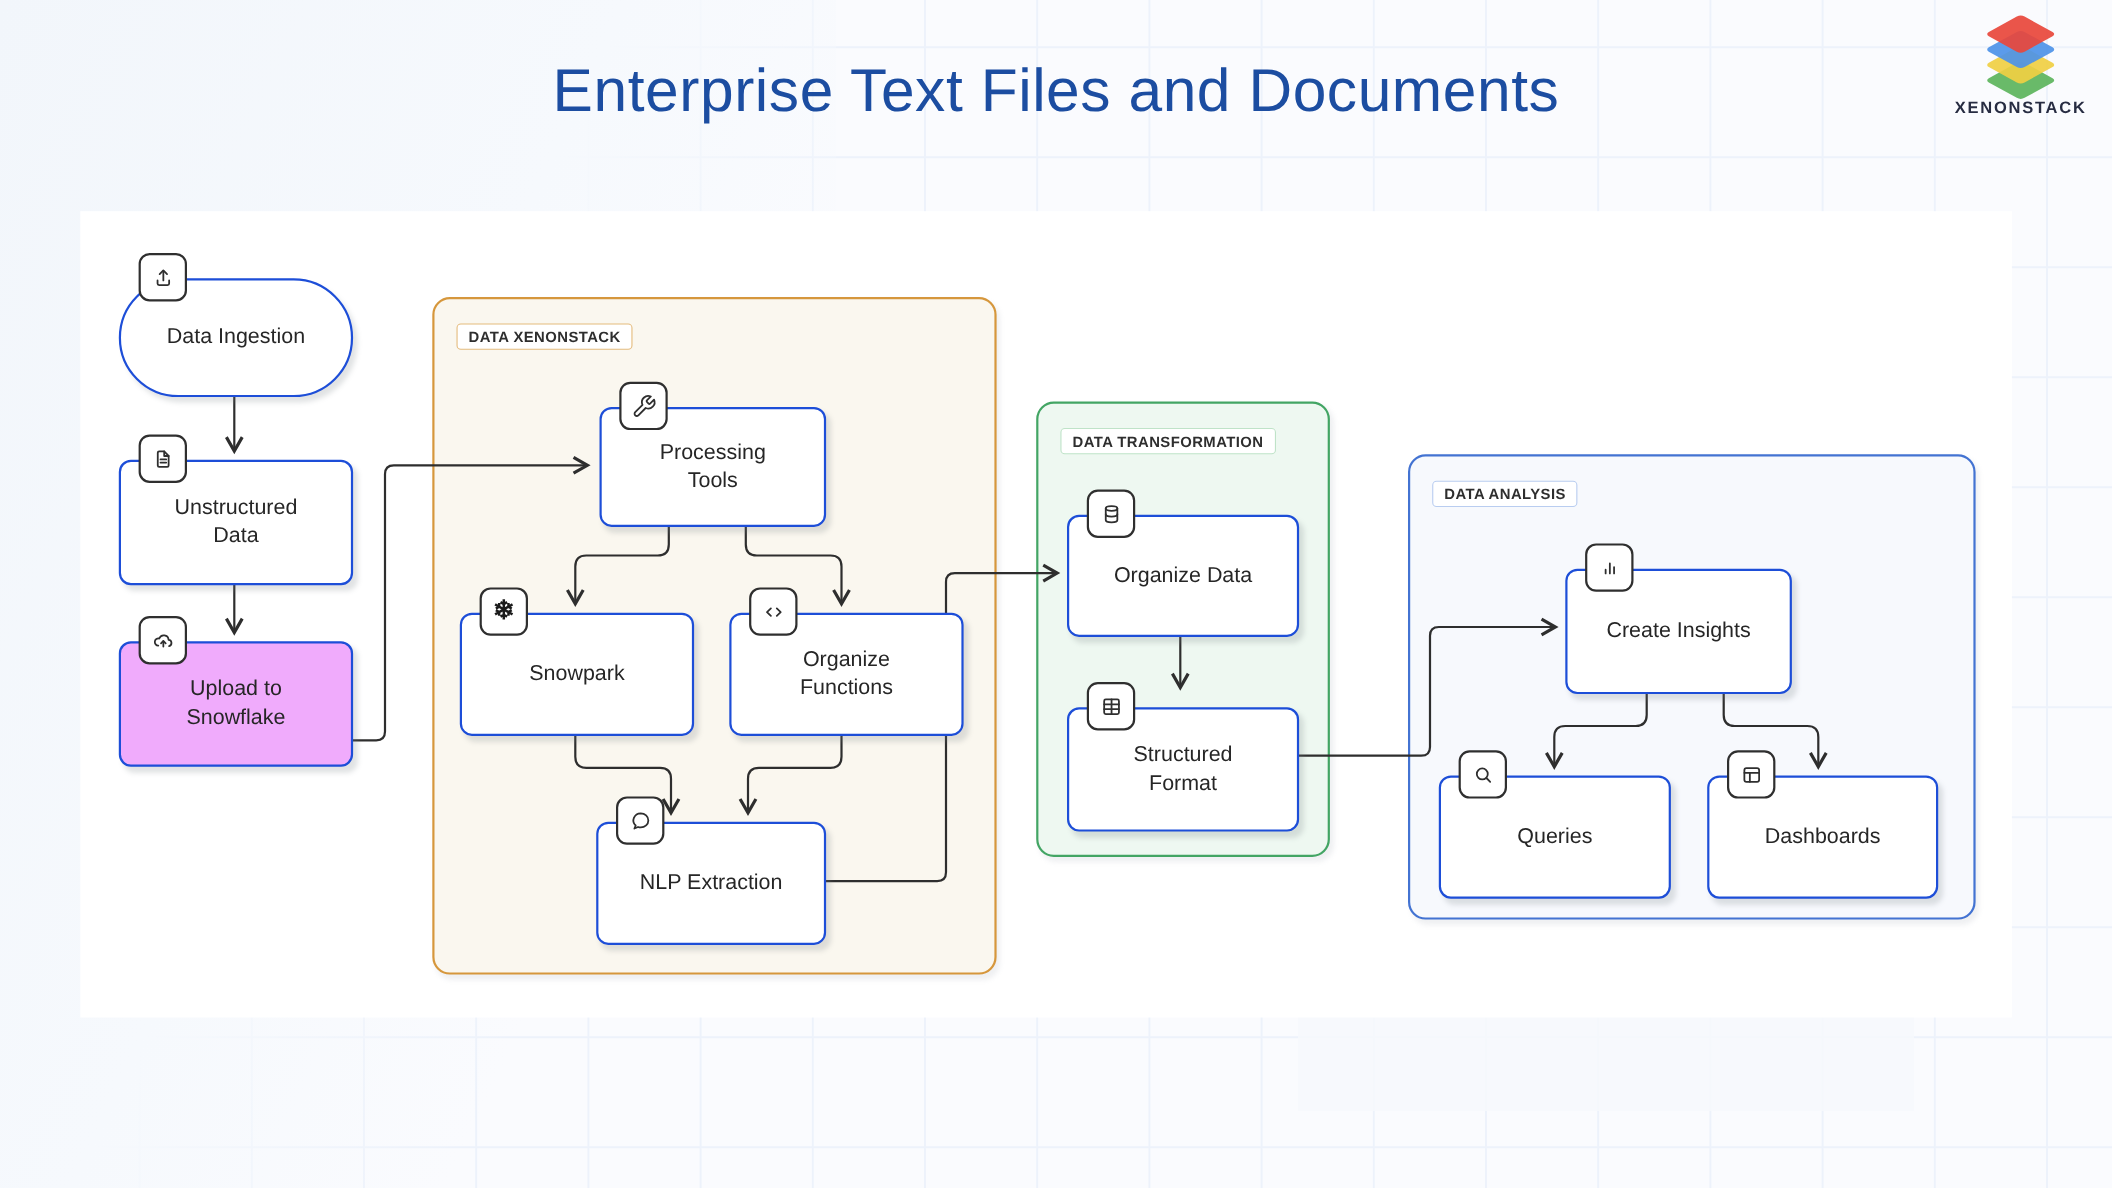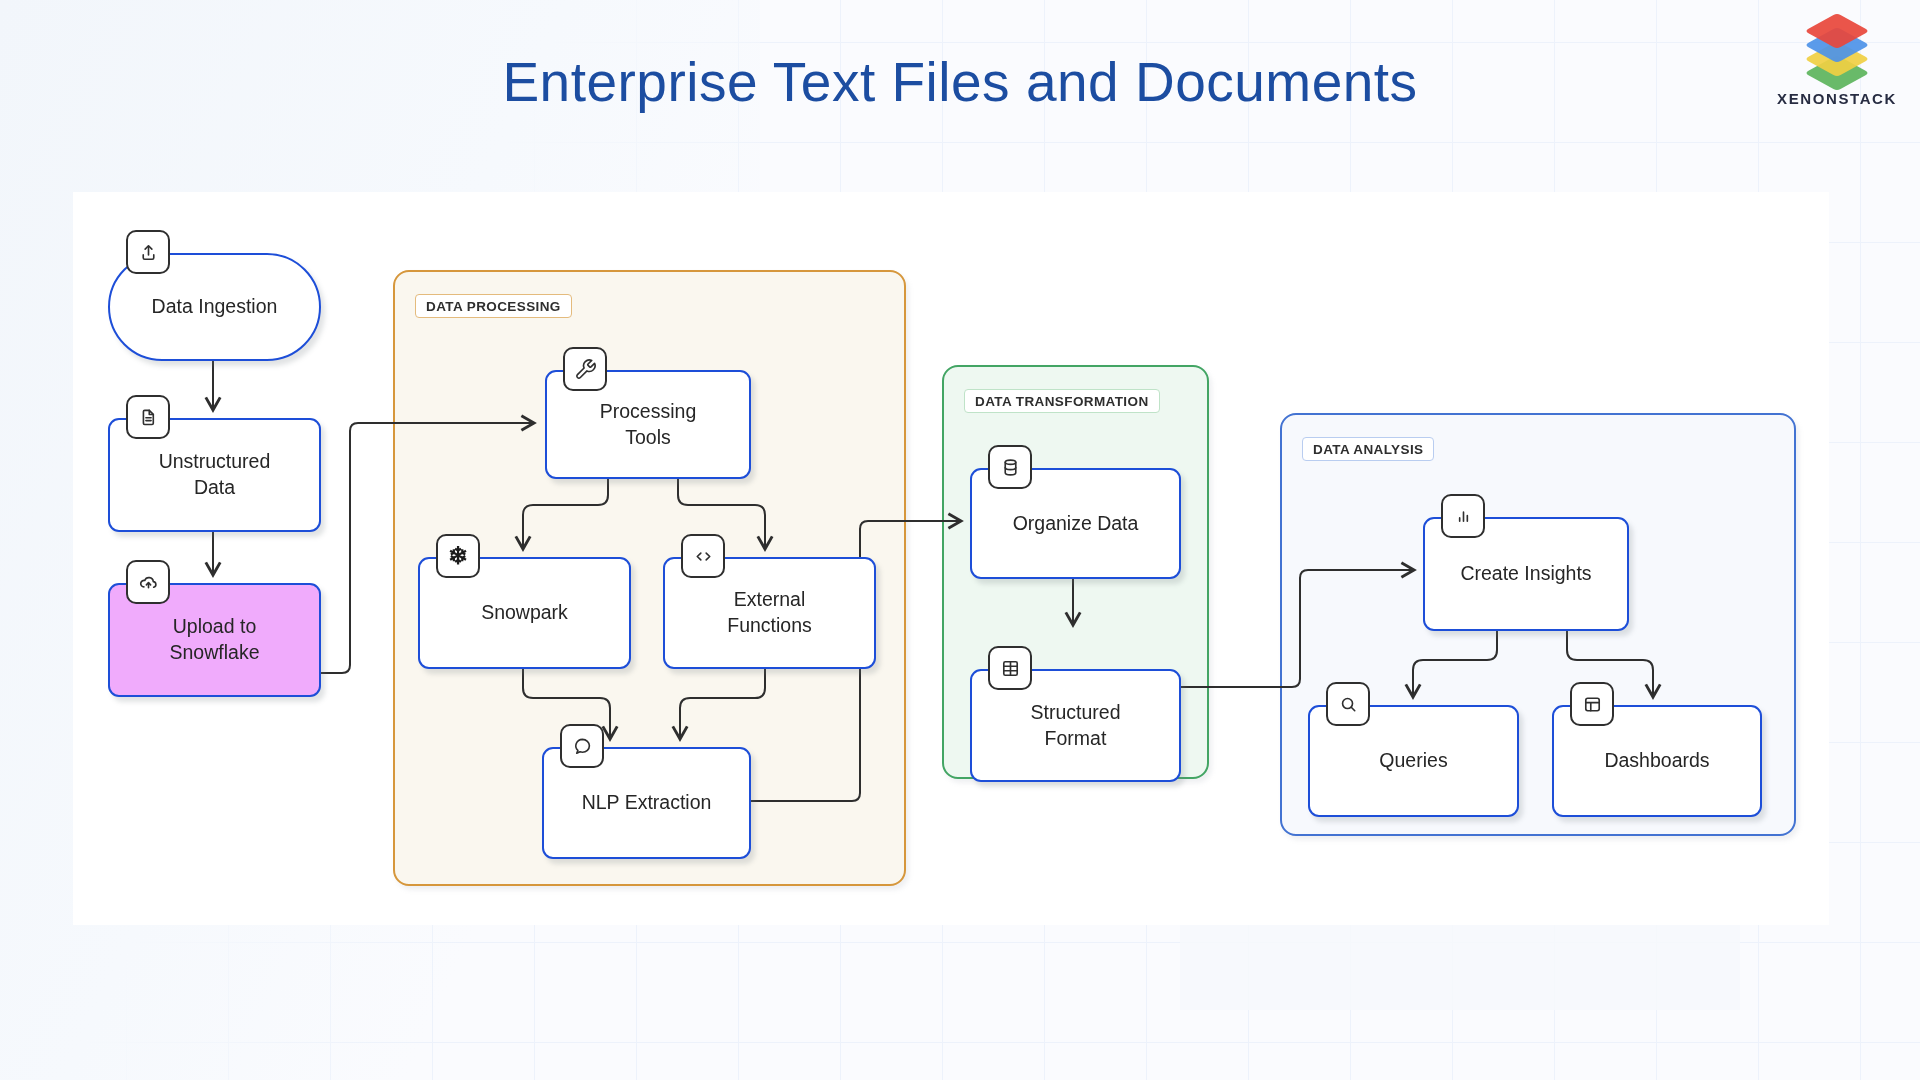--- a/index.html
+++ b/index.html
@@ -90,21 +90,21 @@
   <div class="logo-stack">
     <div class="logo-layer" style="top:42px;background:#5cb45c;z-index:1;"></div>
     <div class="logo-layer" style="top:28px;background:#f0cf43;z-index:2;"></div>
     <div class="logo-layer" style="top:14px;background:#4d93e8;z-index:3;"></div>
     <div class="logo-layer" style="top:0;background:#e8473b;z-index:4;"></div>
   </div>
   <div class="logo-brand">XENONSTACK</div>
 </div>
 
 <div class="group group-processing" style="left:393px;top:270px;width:509px;height:612px;">
-  <div class="group-label">DATA PROCESSING</div>
+  <div class="group-label">DATA XENONSTACK</div>
 </div>
 <div class="group group-transformation" style="left:942px;top:365px;width:263px;height:410px;">
   <div class="group-label">DATA TRANSFORMATION</div>
 </div>
 <div class="group group-analysis" style="left:1280px;top:413px;width:512px;height:419px;">
   <div class="group-label">DATA ANALYSIS</div>
 </div>
 
 <svg class="edges" width="1920" height="1080" viewBox="0 0 1920 1080">
   <defs>
@@ -178,21 +178,21 @@
   <div class="lbl">Snowpark</div>
 </div>
 
 <div class="node" style="left:663px;top:557px;width:209px;height:108px;">
   <div class="badge">
     <svg width="23" height="23" viewBox="0 0 24 24">
       <path d="m9.2 8.5-3.7 3.5 3.7 3.5"></path>
         <path d="m14.8 8.5 3.7 3.5-3.7 3.5"></path>
     </svg>
   </div>
-  <div class="lbl">External
+  <div class="lbl">Organize
 Functions</div>
 </div>
 
 <div class="node" style="left:542px;top:747px;width:205px;height:108px;">
   <div class="badge">
     <svg width="23" height="23" viewBox="0 0 24 24">
       <path d="M12 4.6a7.2 6.7 0 0 1 0 13.4c-.9 0-1.8-.15-2.6-.45L6 19l1.2-2.9A7.2 6.7 0 0 1 12 4.6z"></path>
     </svg>
   </div>
   <div class="lbl">NLP Extraction</div>
@@ -202,21 +202,21 @@
   <div class="badge">
     <svg width="23" height="23" viewBox="0 0 24 24">
       <ellipse cx="12" cy="6.5" rx="5.5" ry="2.2"></ellipse>
       <path d="M6.5 6.5v11c0 1.2 2.5 2.2 5.5 2.2s5.5-1 5.5-2.2v-11"></path>
       <path d="M6.5 12c0 1.2 2.5 2.2 5.5 2.2s5.5-1 5.5-2.2"></path>
     </svg>
   </div>
   <div class="lbl">Organize Data</div>
 </div>
 
-<div class="node" style="left:970px;top:669px;width:207px;height:109px;text-align:center;">
+<div class="node" style="left:970px;top:643px;width:207px;height:109px;text-align:center;">
   <div class="badge">
     <svg width="23" height="23" viewBox="0 0 24 24">
       <rect x="5" y="5" width="14" height="14" rx="1.5"></rect>
       <path d="M5 9.7h14M5 14.3h14M12 5v14"></path>
     </svg>
   </div>
   <div class="lbl">Structured
 Format</div>
 </div>
 

